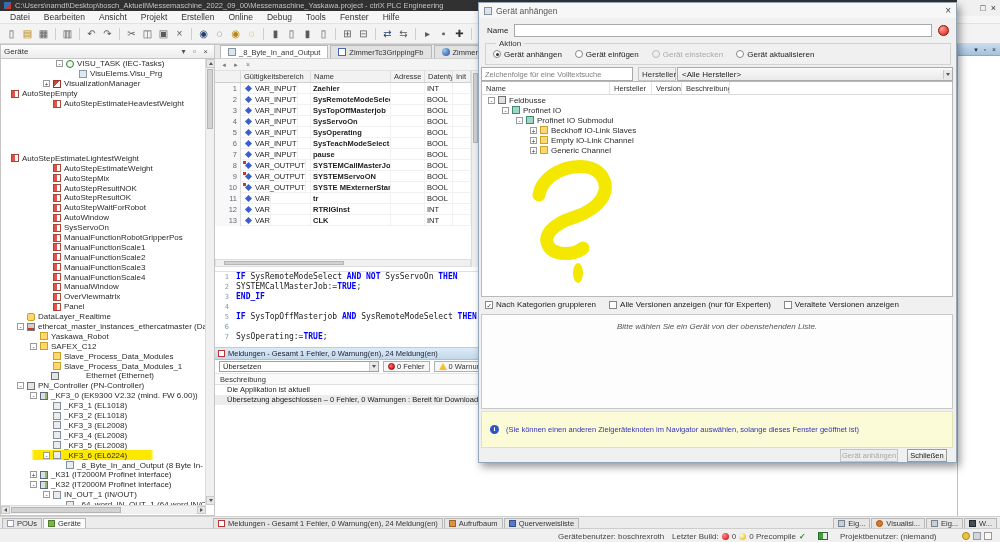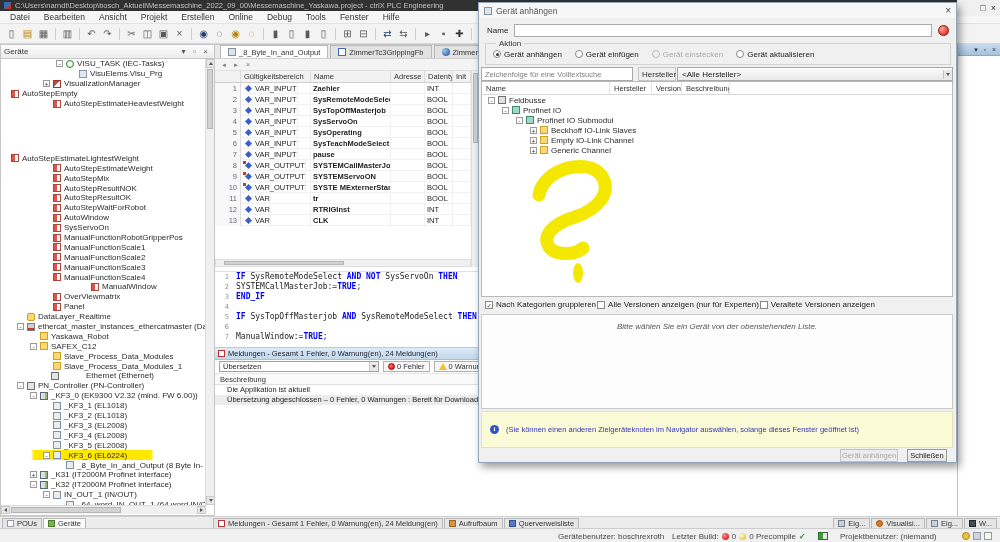--- a/index.html
+++ b/index.html
@@ -168,21 +168,21 @@
   #search-input::placeholder{color:#808080;opacity:1}
   #vendor-label{margin-left:5px;width:38px;height:14px;border:1px solid #c6c6c6;background:#efefef;
                 display:flex;align-items:center;padding-left:3px;color:#333}
   #vendor-select{margin-left:1px;flex:1;height:14px;border:1px solid #a9a9a9;background:linear-gradient(#fafafa,#e9e9e9);
                  display:flex;align-items:center;justify-content:space-between;padding-left:4px;color:#222}
   #dlg-tree-box{position:absolute;left:2px;top:78px;width:472px;height:216px;background:#fff;border:1px solid #b9b9b9;overflow:hidden}
   #dlg-tree-hdr{height:13px;border-bottom:1px solid #d9d9d9;display:flex;font-size:7.5px;color:#333}
   #dlg-tree-hdr span{border-right:1px solid #e3e3e3;padding:2px 0 0 4px;overflow:hidden;white-space:nowrap}
   .cw-name{width:128px}.cw-vend{width:42px}.cw-ver{width:30px}.cw-desc{width:48px}
   .dtrow{display:flex;align-items:center;height:10px;white-space:nowrap}
-  #dlg-checks{position:absolute;left:6px;top:297px;width:466px;display:flex;align-items:center;gap:1px;color:#222}
+  #dlg-checks{position:absolute;left:6px;top:297px;width:466px;display:flex;align-items:center;gap:13px;color:#222}
   .cb{display:flex;align-items:center;gap:3px}
   .cbox{width:8px;height:8px;border:1px solid #888;background:#fff;font:7px/8px "DejaVu Sans Mono",monospace;text-align:center;color:#222}
   .cb.checked .cbox::before{content:"✓"}
   #hint-box{position:absolute;left:2px;top:311px;width:472px;height:95px;background:#fdfdfd;border:1px solid #c8c8c8;
             text-align:center;padding-top:7px;color:#555;font-style:italic}
   #info-box{position:absolute;left:2px;top:408px;width:472px;height:37px;background:#fbfbd8;border:1px solid #e2e2b4;
             display:flex;align-items:center;gap:7px;padding-left:8px}
   .info-ic{flex:0 0 auto;width:9px;height:9px;border-radius:50%;background:#2f55c4;color:#fff;
            font:bold 7px/9px "Liberation Serif",serif;text-align:center}
   .info-ic::before{content:"i"}
@@ -372,21 +372,21 @@
           <span class="nico visu-icon"></span>
           <span class="tlabel">ManualFunctionScale3</span>
         </div>
 
         <div class="trow" style="padding-left: 42px;">
           <span class="exp none"></span>
           <span class="nico visu-icon"></span>
           <span class="tlabel">ManualFunctionScale4</span>
         </div>
 
-        <div class="trow" style="padding-left: 42px; margin-left: 38px;">
+        <div class="trow" style="padding-left: 42px;">
           <span class="exp none"></span>
           <span class="nico visu-icon"></span>
           <span class="tlabel">ManualWindow</span>
         </div>
 
         <div class="trow" style="padding-left: 42px;">
           <span class="exp none"></span>
           <span class="nico visu-icon"></span>
           <span class="tlabel">OverViewmatrix</span>
         </div>
@@ -784,21 +784,21 @@
           <span class="ct"><span class="kw">IF </span><span class="">SysTopOffMasterjob </span><span class="kw">AND </span><span class="">SysRemoteModeSelect </span><span class="kw">THEN</span></span>
         </div>
 
         <div class="cline">
           <span class="cg">6</span>
           <span class="ct"></span>
         </div>
 
         <div class="cline">
           <span class="cg">7</span>
-          <span class="ct"><span class="">ManualWindow:=</span><span class="kw">TRUE</span><span class="">;</span></span>
+          <span class="ct"><span class="">SysOperating:=</span><span class="kw">TRUE</span><span class="">;</span></span>
         </div>
       </div>
     <div id="msg">
       <div id="msg-title">
         <span class="msg-ic"></span>
         <span>Meldungen - Gesamt 1 Fehler, 0 Warnung(en), 24 Meldung(en)</span>
       </div>
       <div id="msg-toolbar">
         <div id="msg-combo">
           <span>Übersetzen</span>

